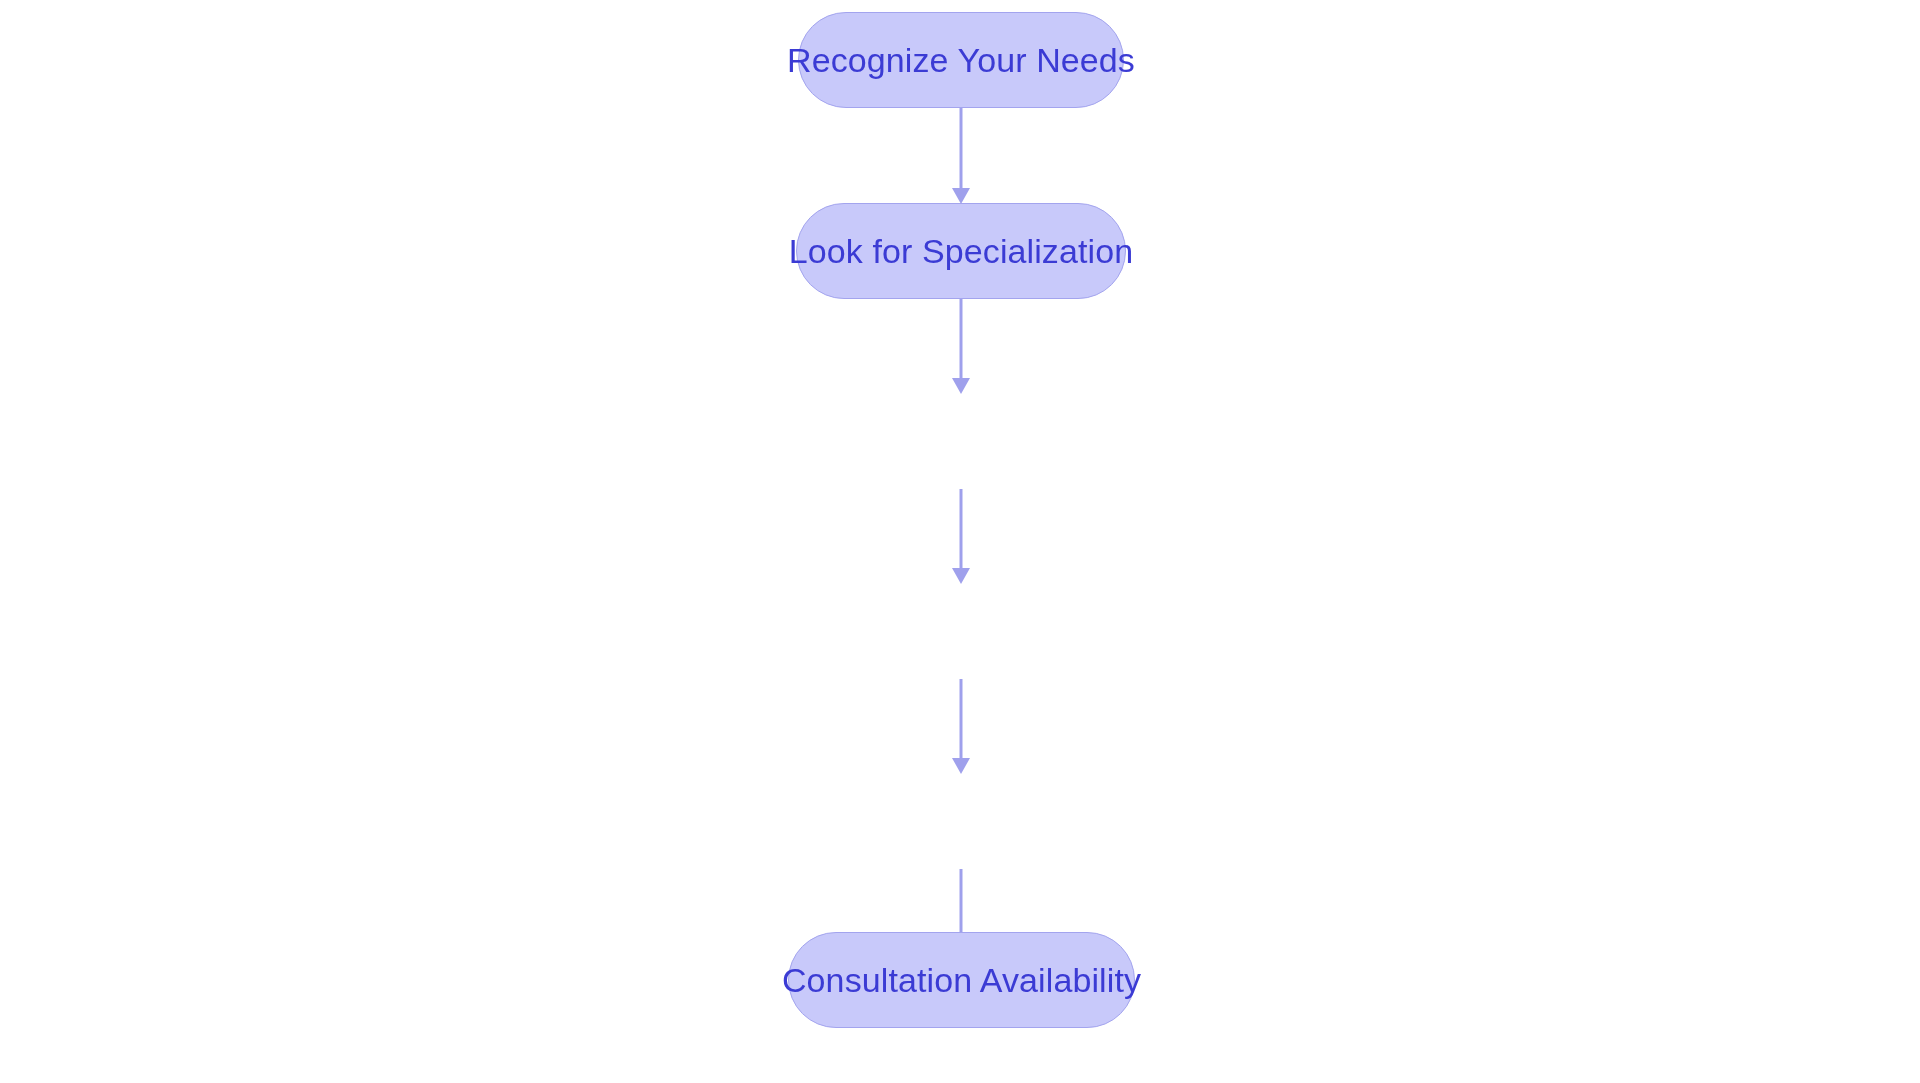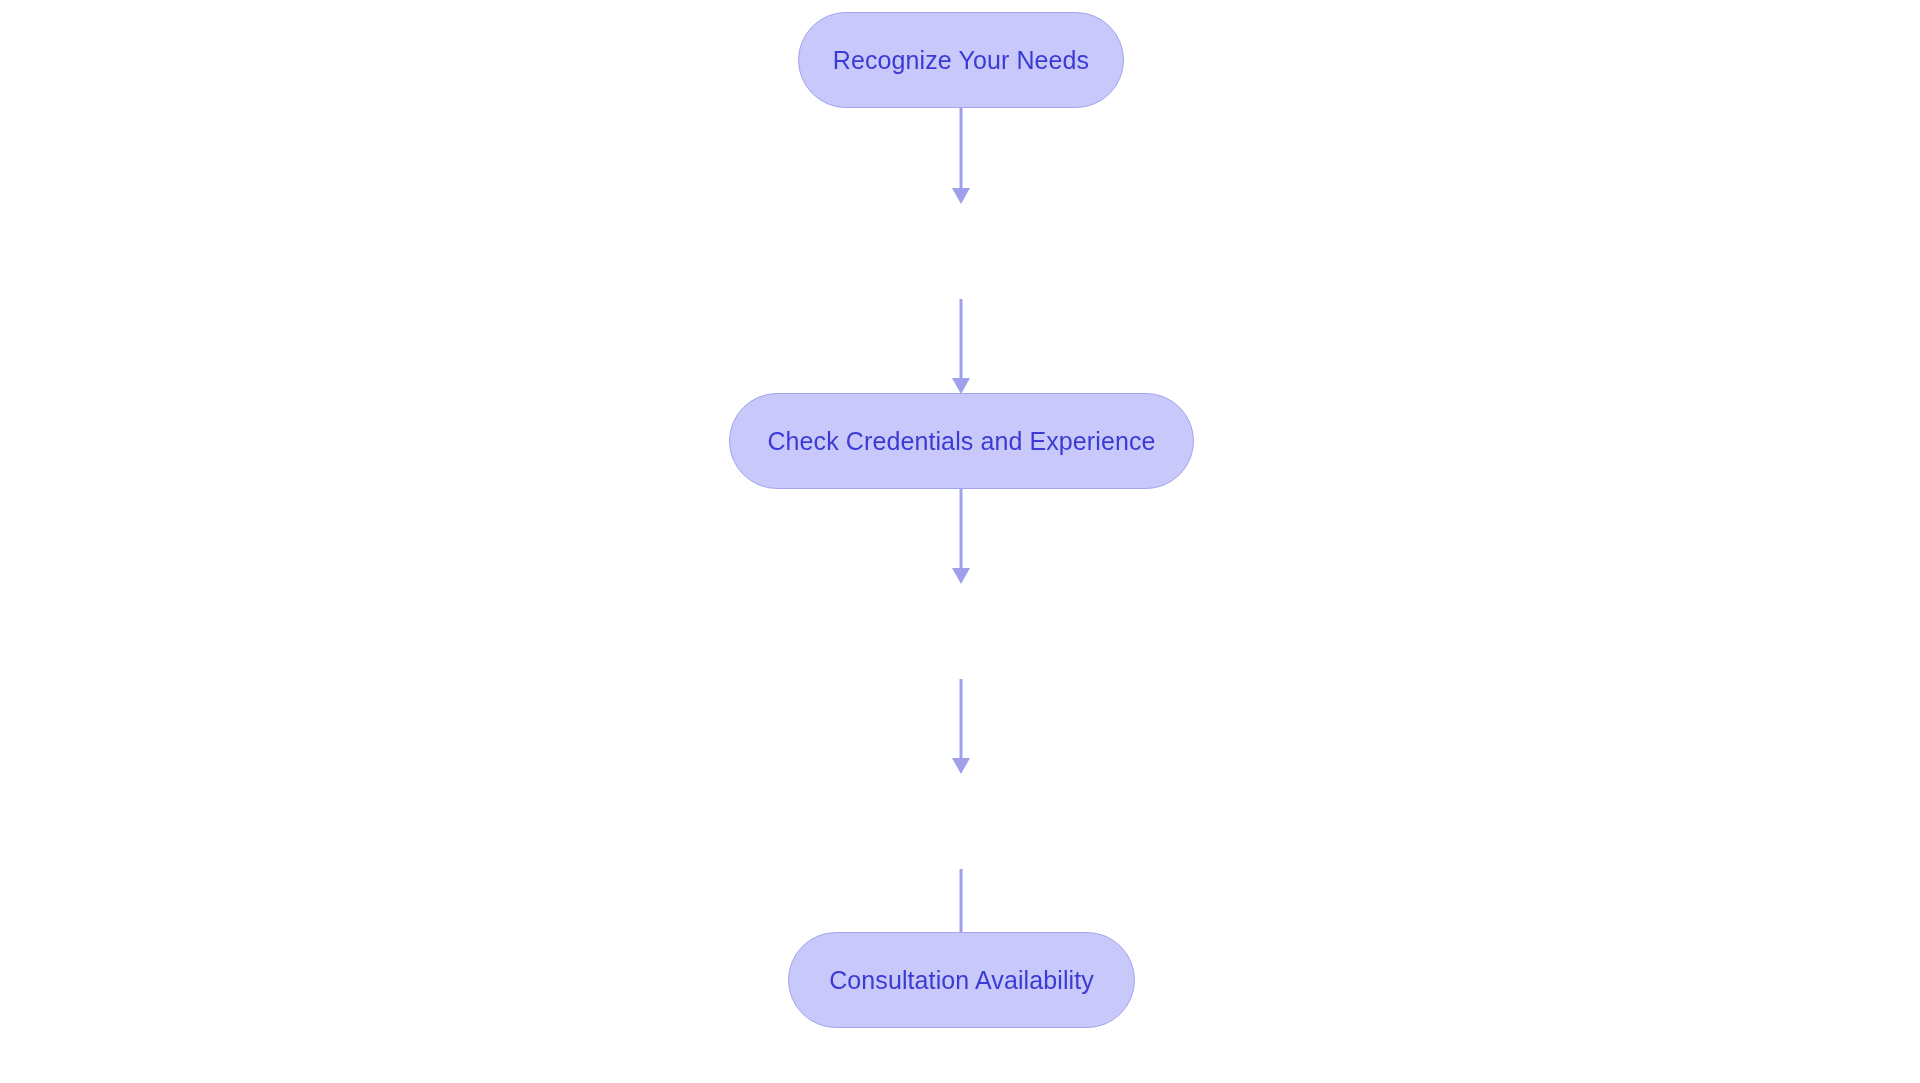--- a/index.html
+++ b/index.html
@@ -27,21 +27,21 @@
     background: #c8c9fa;
     border: 1.6px solid #a3a4ee;
     border-radius: 48px;
     display: flex;
     align-items: center;
     justify-content: center;
     white-space: nowrap;
   }
   .flow-node-label {
     font-family: "Liberation Sans", sans-serif;
-    font-size: 25px;
+    font-size: 34px;
     font-weight: 400;
     letter-spacing: 0.1px;
     color: #3b3bd4;
     line-height: 1;
     user-select: none;
   }
   .flow-connector {
     position: absolute;
     overflow: visible;
   }
@@ -80,24 +80,24 @@
     <g>
       <line class="connector-line" x1="961" y1="869" x2="961" y2="950"></line>
       <polygon class="connector-head" points="952,948 970,948 961,964"></polygon>
     </g>
   </svg>
 
   <div class="flow-node" style="left:798px; top:12px; width:326px;">
     <span class="flow-node-label">Recognize Your Needs</span>
   </div>
 
+  <div class="flow-node" style="left:796px; top:203px; width:330px;">
+    <span class="flow-node-label">Look for Specialization</span>
+  </div>
 
-  <div class="flow-node" style="left:729px; top:393px; width:465px;">
-    <span class="flow-node-label">Check Credentials and Experience</span>
-  </div>
 
 
 
   <div class="flow-node" style="left:788px; top:932px; width:347px;">
     <span class="flow-node-label">Consultation Availability</span>
   </div>
 
 </div>
 
 </body></html>

